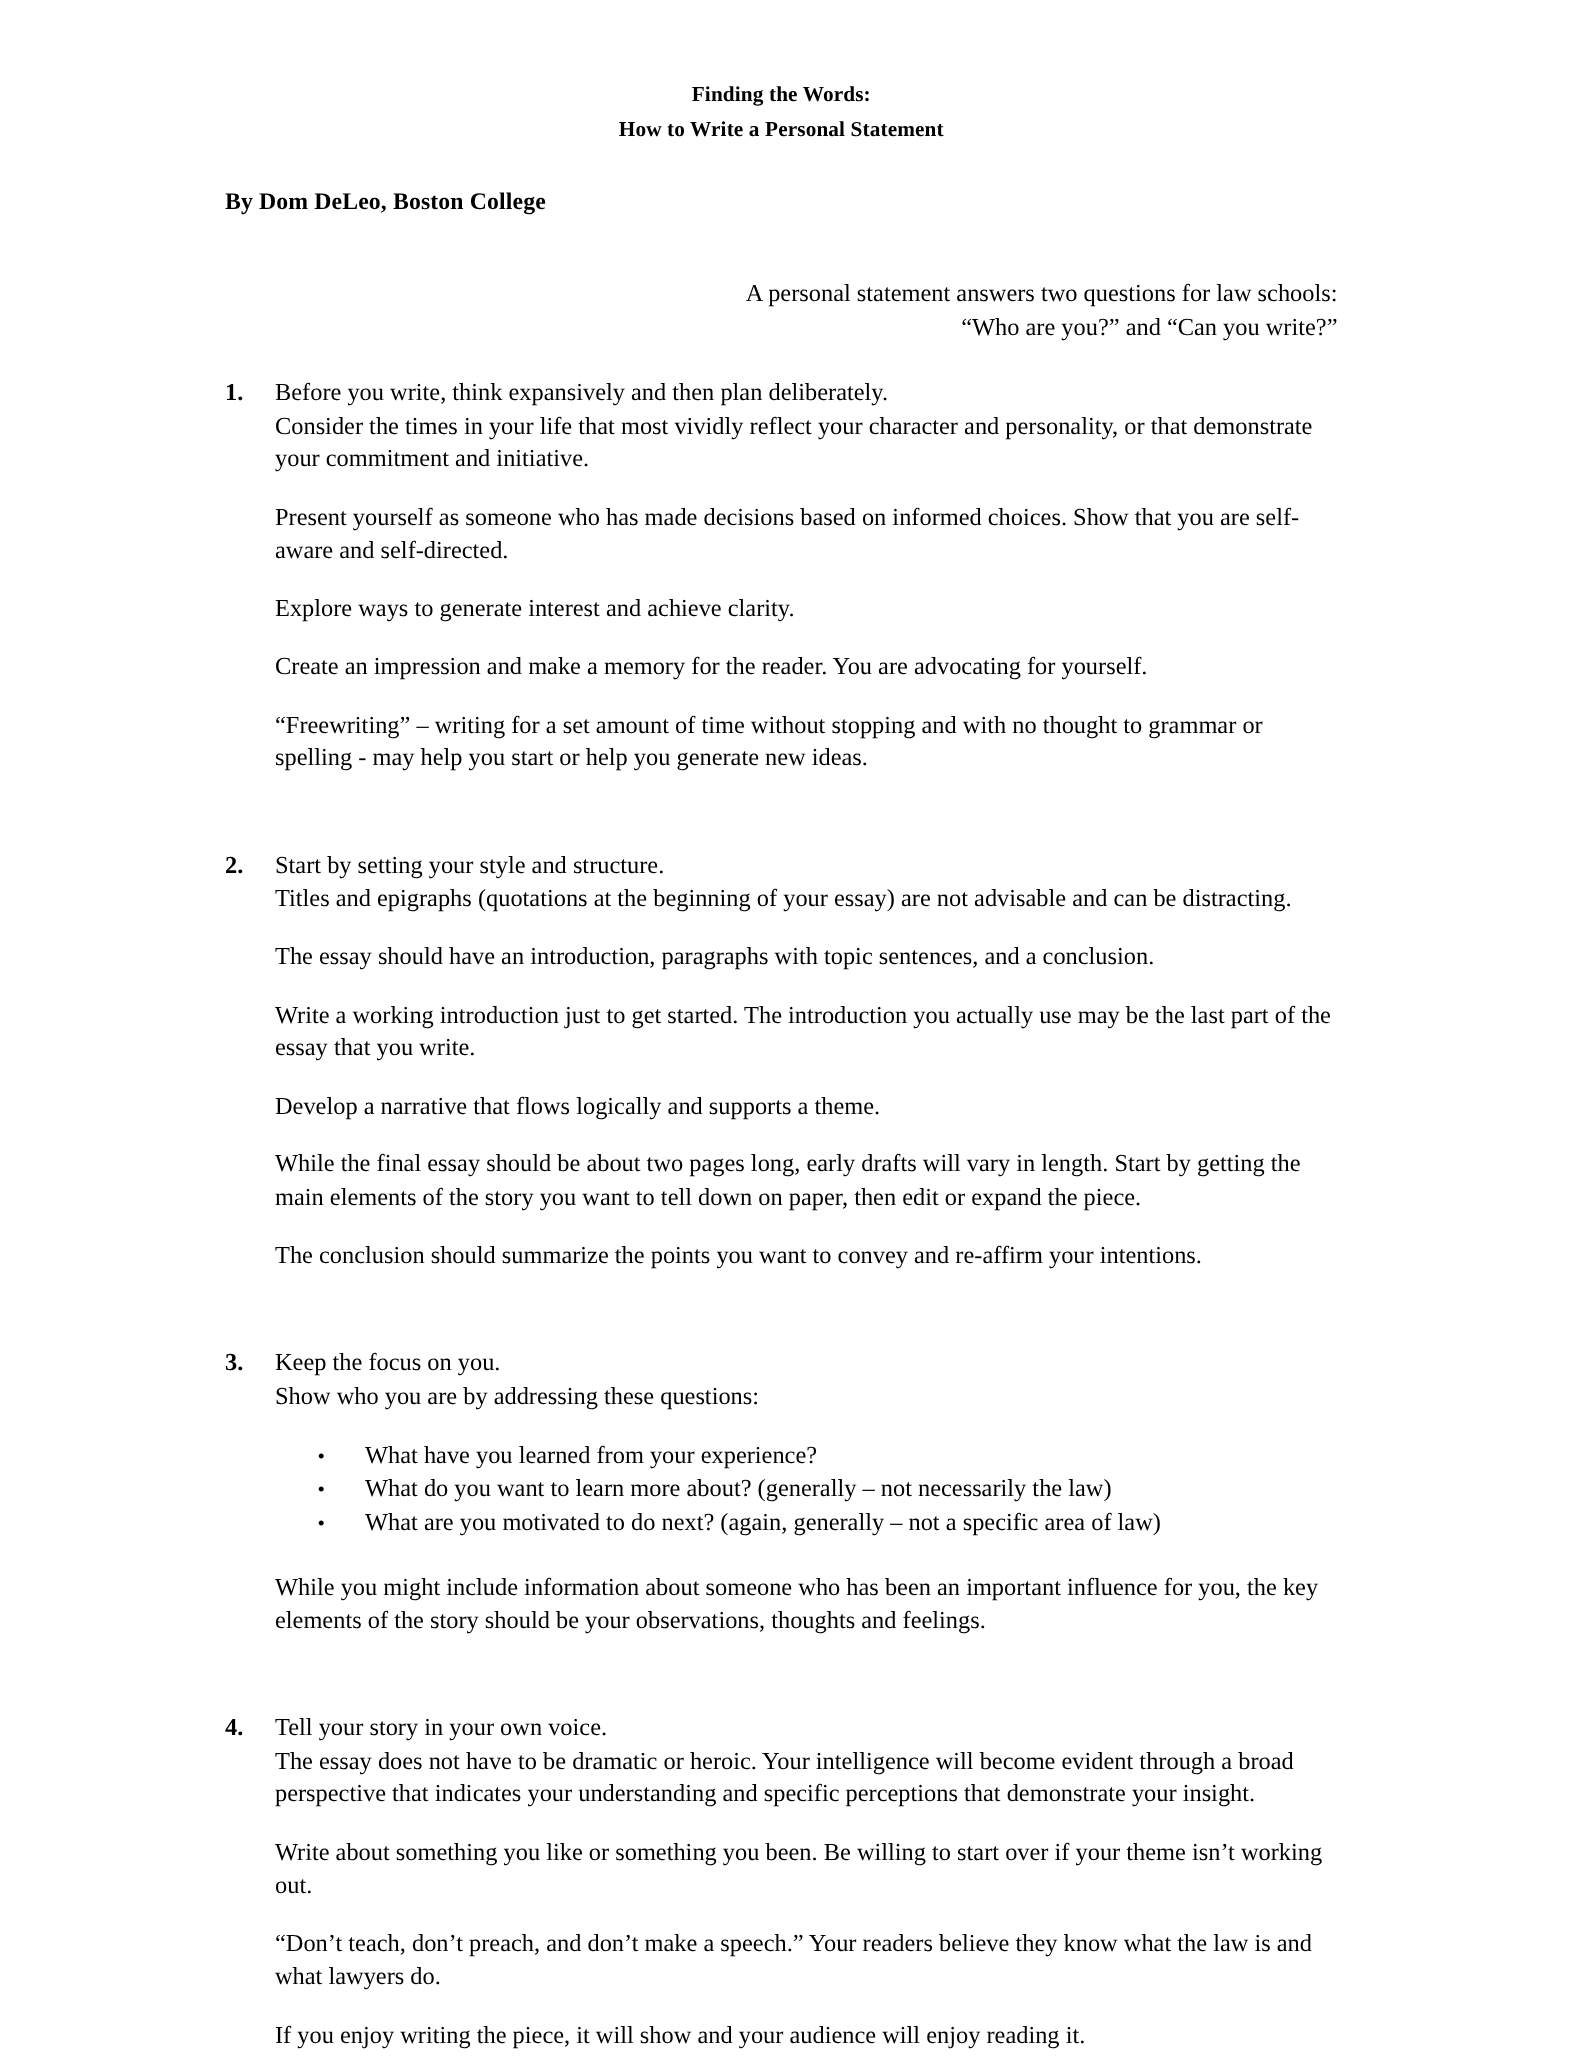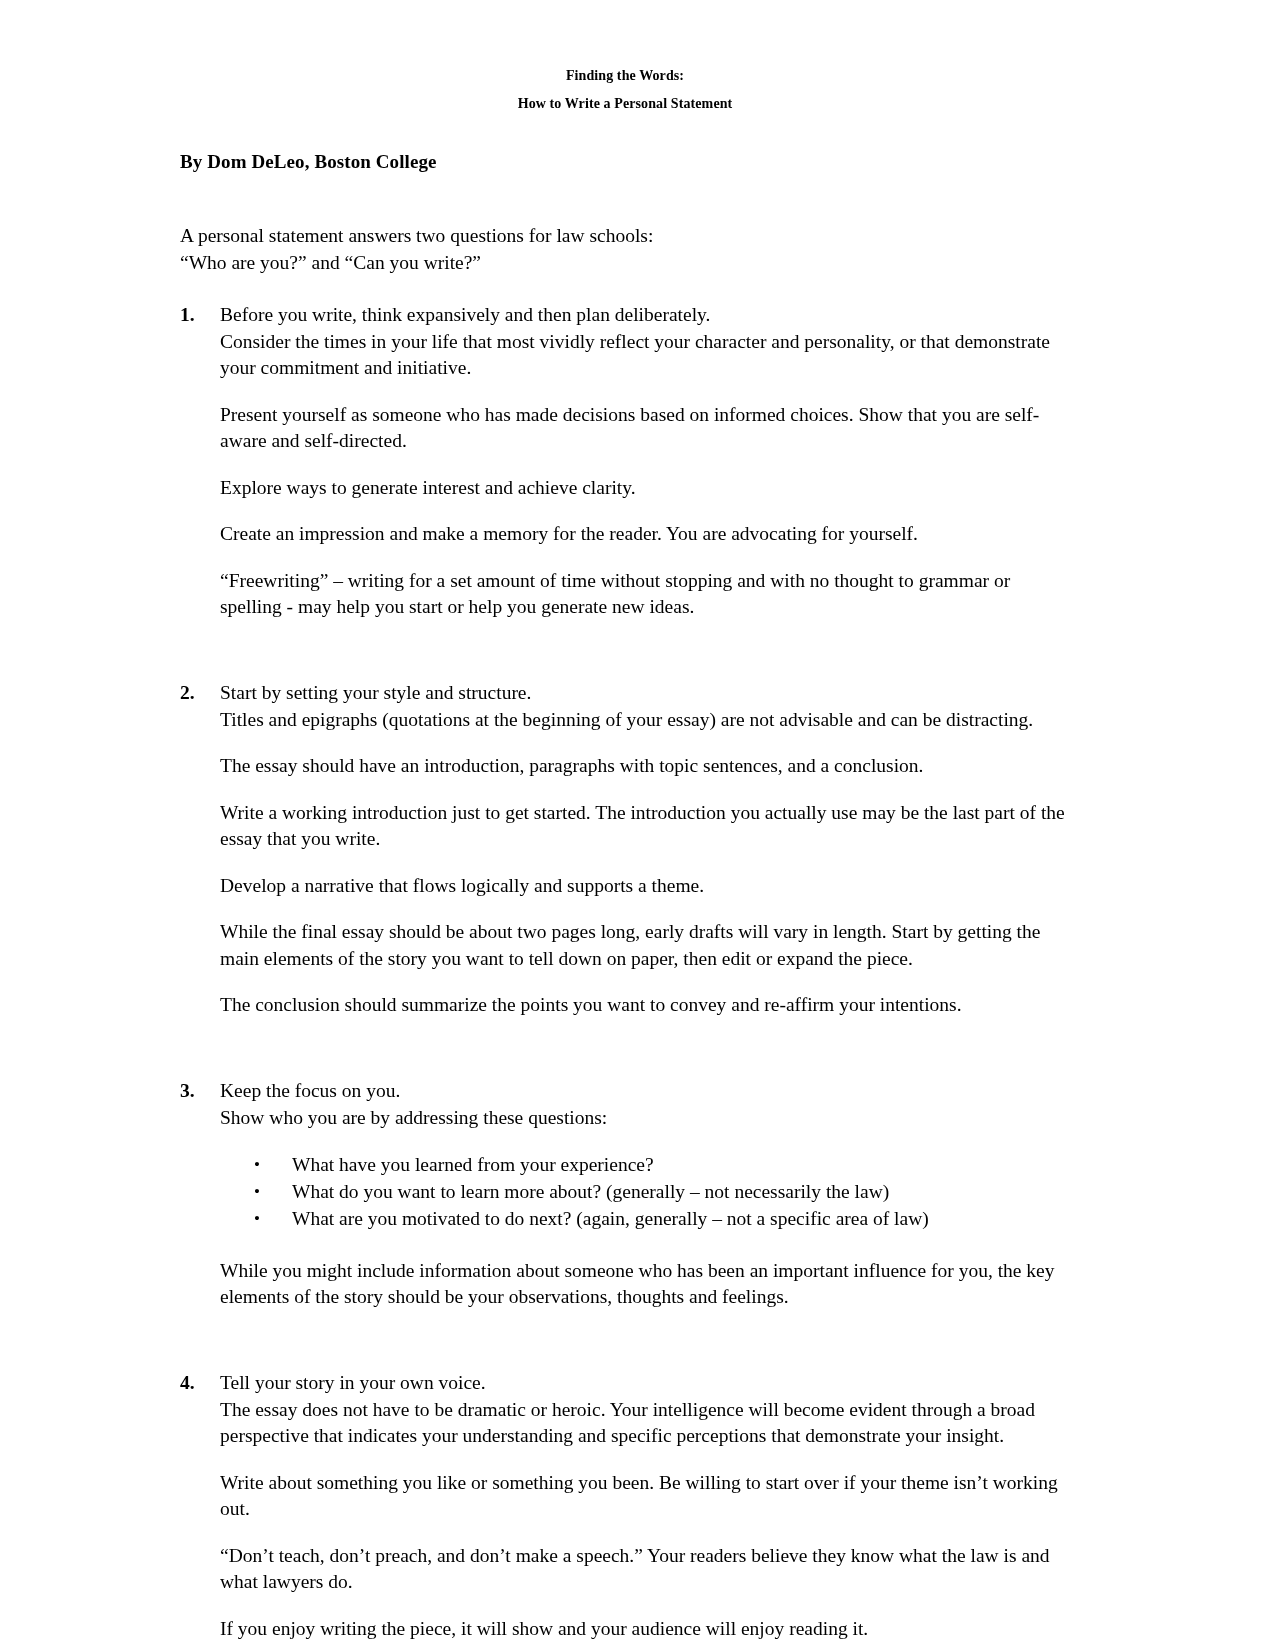--- a/index.html
+++ b/index.html
@@ -16,36 +16,36 @@
     width: 1275px;
     height: 1650px;
     background: #ffffff;
     box-sizing: border-box;
     padding: 62px 205px 0 180px;
     overflow: hidden;
   }
   .title-block {
     text-align: center;
     font-weight: bold;
-    font-size: 14px;
+    font-size: 17px;
     line-height: 28px;
     letter-spacing: 0.1px;
   }
   .title-line {
     display: block;
   }
   .byline {
     text-align: left;
     font-weight: bold;
     font-size: 19px;
     margin-top: 33px;
     letter-spacing: 0.1px;
   }
   .intro {
-    text-align: left;
+    text-align: right;
     font-size: 19.5px;
     line-height: 26.5px;
     margin-top: 50px;
   }
   .intro .intro-line {
     display: block;
   }
   .item {
     margin-top: 24px;
     position: relative;

